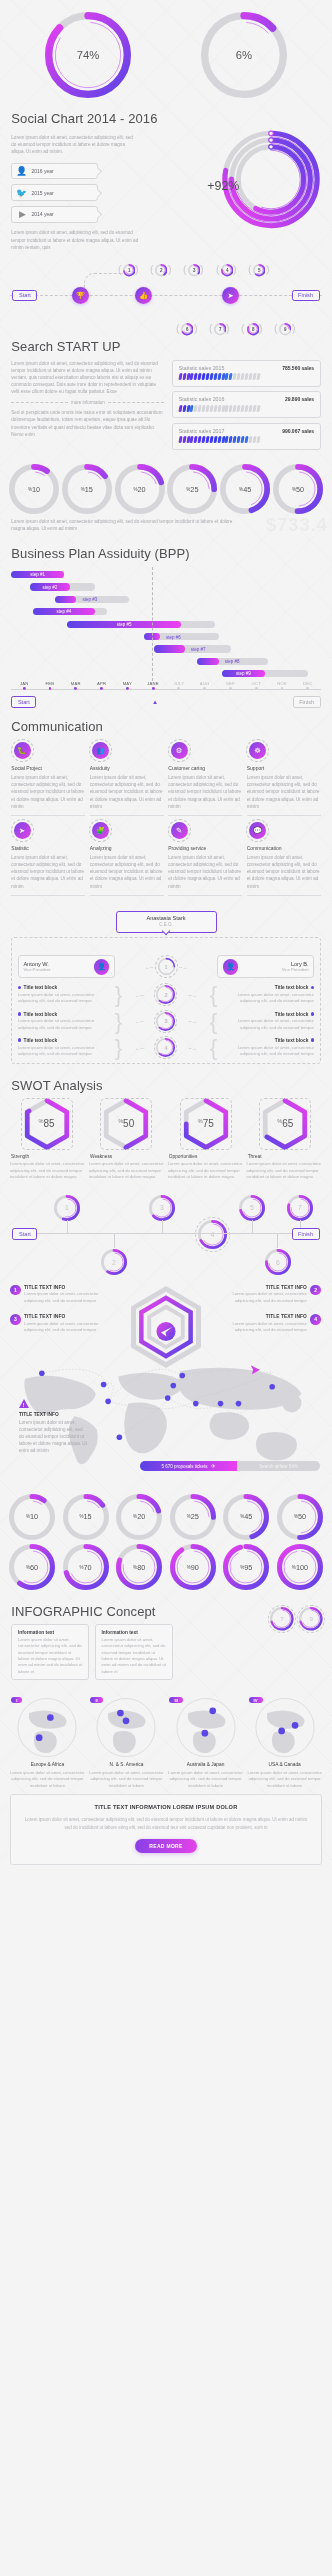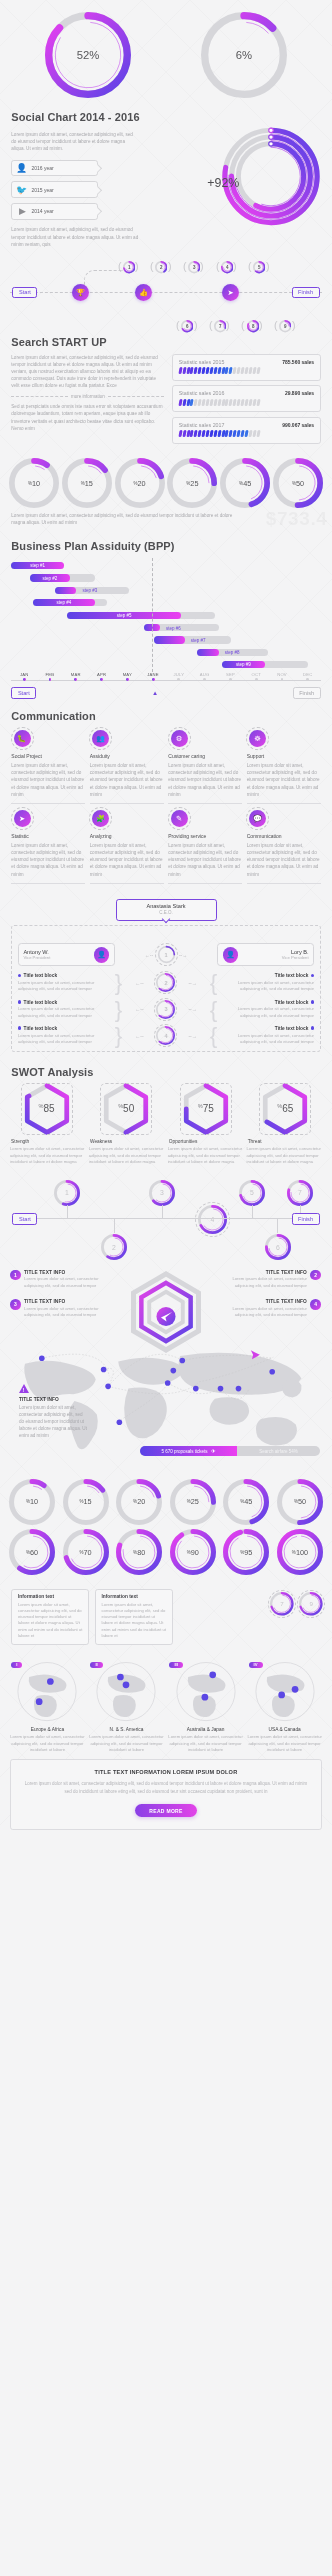--- a/index.html
+++ b/index.html
@@ -16,21 +16,21 @@
   
   .bgpat {
     position:absolute; inset:0; pointer-events:none; z-index:0;
     background-image:
       repeating-linear-gradient(45deg, rgba(0,0,0,0.018) 0 0.6px, transparent 0.6px 34px),
       repeating-linear-gradient(-45deg, rgba(0,0,0,0.018) 0 0.6px, transparent 0.6px 34px);
   }
   .sect { position:relative; z-index:2; }
 
   h2.title {
-    font-size:11px; font-weight:700; color:#4f4f52; letter-spacing:0.1px;
+    font-size:13px; font-weight:400; color:#4f4f52; letter-spacing:0.1px;
     margin:0 0 5.6px 11.3px;
   }
   .para { font-size:4.6px; line-height:1.55; color:#a9a9ad; }
 
   
   .donut-row { display:flex; justify-content:space-around; align-items:center; padding:12.4px 10px 9px; }
   .donut { position:relative; display:flex; align-items:center; justify-content:center; }
   .donut .lbl {
     position:absolute; inset:0; display:flex; align-items:center; justify-content:center;
     font-size:11.3px; color:#57575a; font-weight:300;
@@ -198,21 +198,21 @@
     <defs>
             <linearGradient id="gt0" x1="0" y1="1" x2="1" y2="0">
       <stop offset="0%" stop-color="#5a43e6"></stop>
               <stop offset="100%" stop-color="#ec3ff0"></stop>
             </linearGradient>
           </defs>
     <circle cx="76" cy="76" r="69.5" fill="none" stroke="#d6d6da" stroke-width="13"></circle>
     <circle cx="76" cy="76" r="69.5" fill="none" stroke="url(#gt0)" stroke-width="13" stroke-linecap="round" stroke-dasharray="379.91279959861373 436.68137884898124" transform="rotate(-90 76 76)"></circle>
     <circle cx="76" cy="76" r="57.8" fill="none" stroke="#c24cee" stroke-width="1" stroke-dasharray="300.9107203398406 999" transform="rotate(-86 76 76)"></circle>
   </svg>
-    <div class="lbl">52%</div>
+    <div class="lbl">74%</div>
       </div>
       <div class="donut">
     <svg width="86" height="86" viewBox="0 0 152 152">
     <defs>
             <linearGradient id="gt2" x1="0" y1="1" x2="1" y2="0">
       <stop offset="0%" stop-color="#5a43e6"></stop>
               <stop offset="100%" stop-color="#ec3ff0"></stop>
             </linearGradient>
           </defs>
     <circle cx="76" cy="76" r="69.5" fill="none" stroke="#d6d6da" stroke-width="13"></circle>
@@ -1374,20 +1374,21 @@
           </defs>
     <circle cx="41" cy="41" r="36.5" fill="none" stroke="#d6d6da" stroke-width="9"></circle>
     <circle cx="41" cy="41" r="36.5" fill="none" stroke="url(#gmini-donut-b5)" stroke-width="9" stroke-linecap="round" stroke-dasharray="229.3362637120549 229.3362637120549" transform="rotate(-90 41 41)"></circle>
     <circle cx="41" cy="41" r="28.4" fill="none" stroke="#c24cee" stroke-width="1" stroke-dasharray="169.9452025941907 999" transform="rotate(-86 41 41)"></circle>
   </svg>
     <div class="lbl"><sup>%</sup>100</div>
       </div>
     </div>
 
 <div class="sect" style="padding-top:6.8px;position:relative;">
+  <h2 class="title">INFOGRAPHIC Concept</h2>
   <div style="display:flex;gap:5.6px;padding:0 11.3px;" id="conceptCards">
   <div class="infocard">
     <h5>Information text</h5>
     <p>Lorem ipsum dolor sit amet, consectetur adipisicing elit, sed do eiusmod tempor incididunt ut labore et dolore magna aliqua. Ut enim ad minim sed do incididunt ut labore et</p>
   </div>
   <div class="infocard">
     <h5>Information text</h5>
     <p>Lorem ipsum dolor sit amet, consectetur adipisicing elit, sed do eiusmod tempor incididunt ut labore et dolore magna aliqua. Ut enim ad minim sed do incididunt ut labore et</p>
   </div>
       </div>

